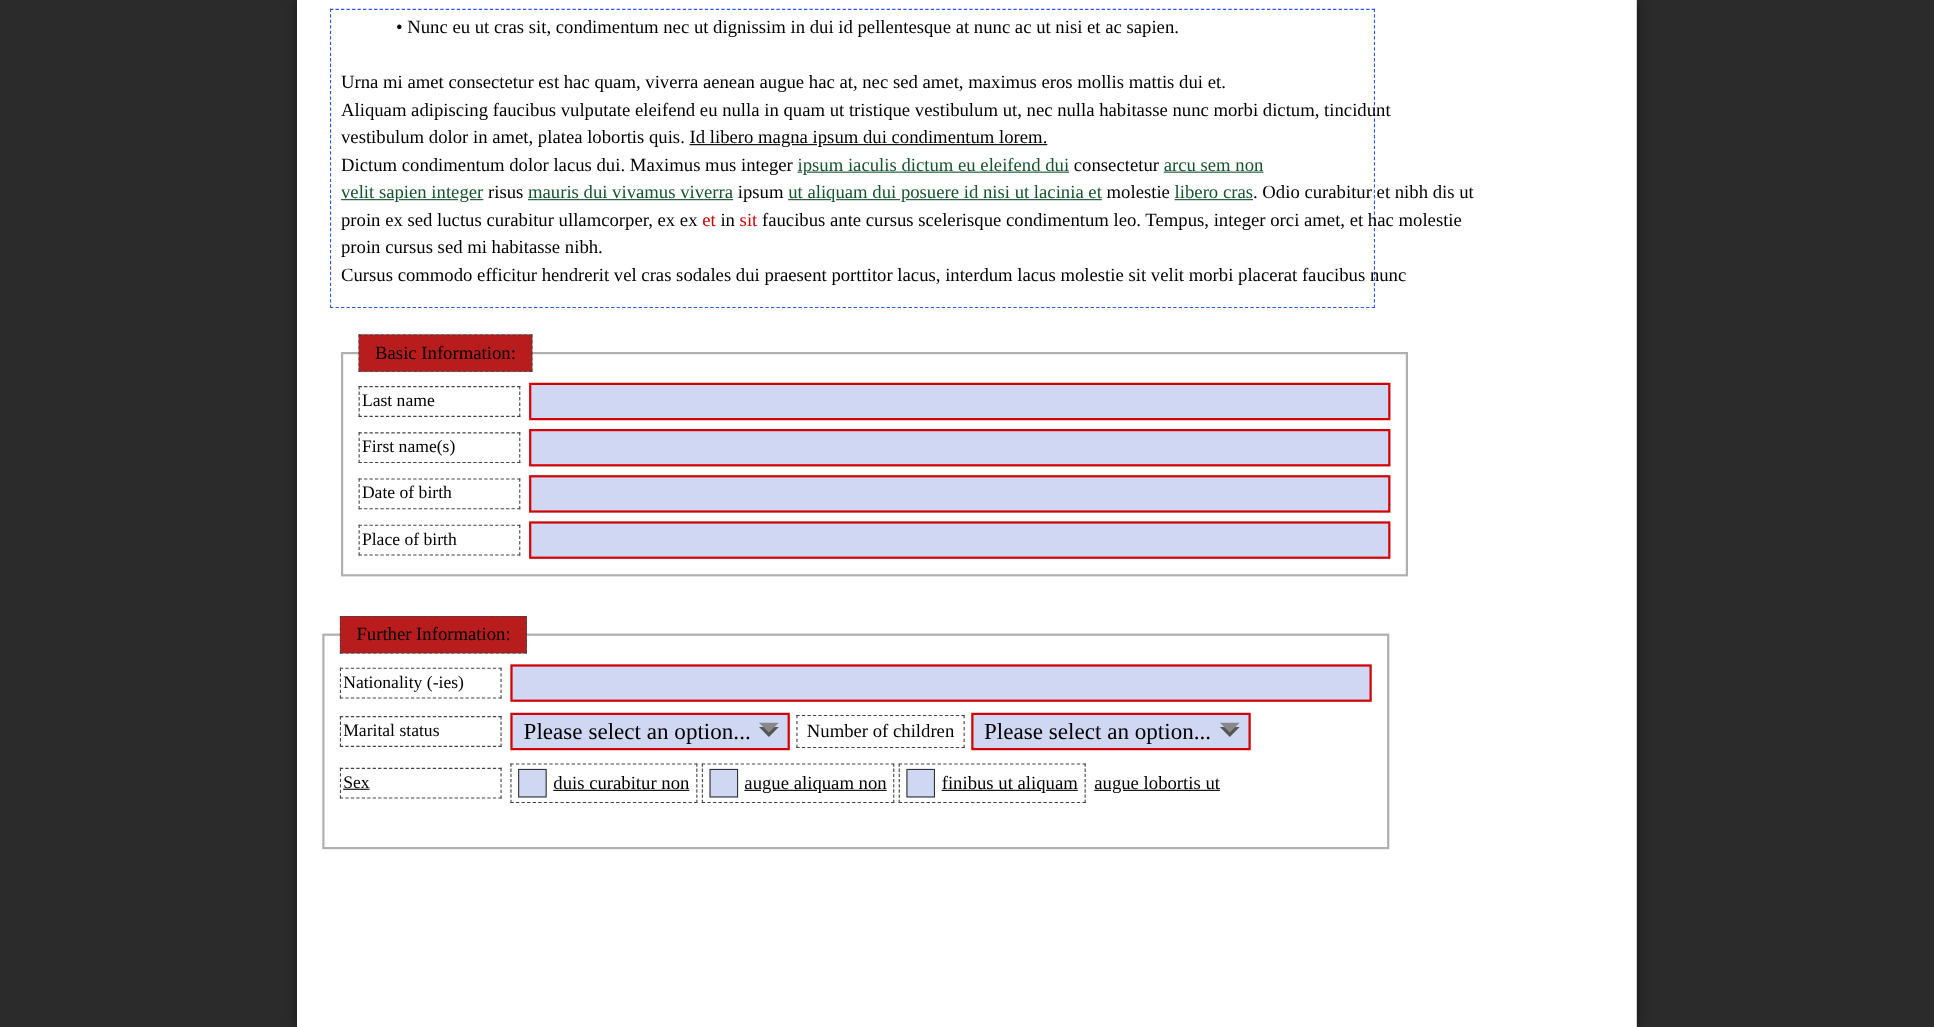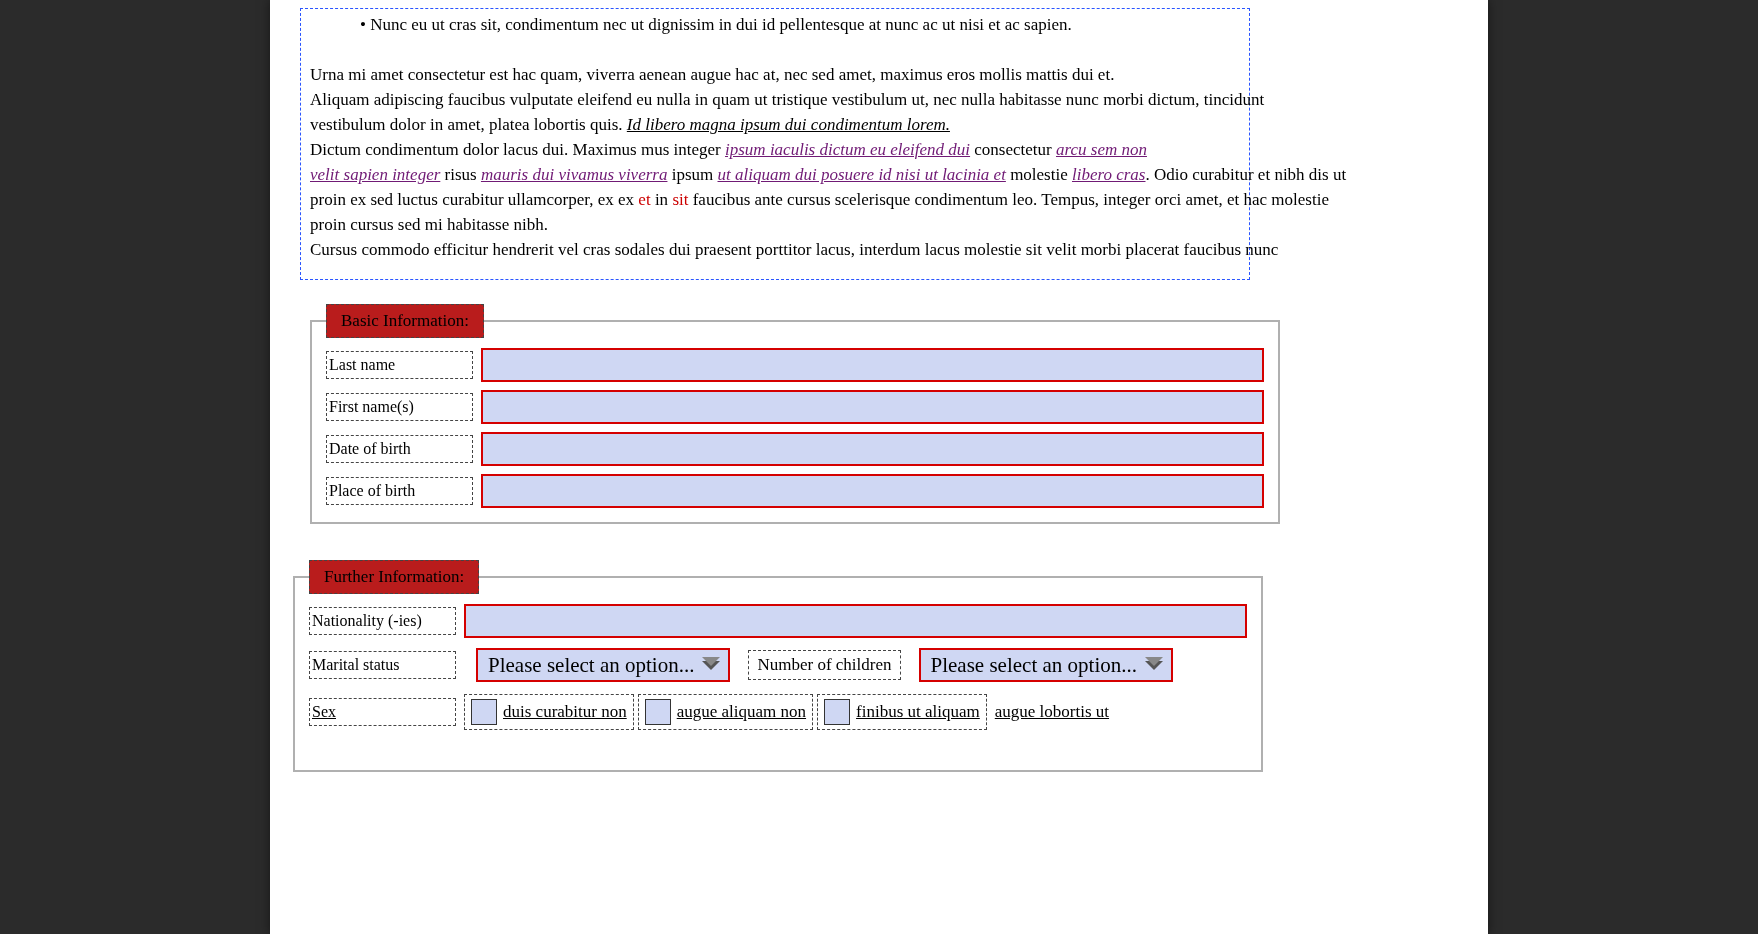--- a/index.html
+++ b/index.html
@@ -35,23 +35,23 @@
   .instructions {
     position: absolute;
     left: 40px;
     top: 12px;
     width: 1000px;
     font-size: 17px;
     line-height: 25px;
     color: #000;
   }
   .instructions .indent { margin-left: 50px; display: block; }
-  .instructions .blue { color: #701a75; }
+  .instructions .blue { color: #14532d; }
   .instructions .red { color: #cc0000; }
-  .instructions .u { text-decoration: underline; font-style: italic; }
+  .instructions .u { text-decoration: underline; }
   .instructions p { margin: 0; white-space: nowrap; }
 
   
   .fld {
     border: 2px solid #b0b0b0;
     margin: 0 0 25px 10px;
     padding: 10px 14px 14px 14px;
     width: 970px;
     position: relative;
   }
@@ -146,21 +146,21 @@
     align-items: center;
     border: 1px dashed #444;
     padding: 4px 6px;
     margin-right: 4px;
   }
   .chk-group .chk-lbl-inner {
     font-size: 17px;
     white-space: nowrap;
   }
 
-  .section2-row2 { margin-top: 10px; gap: 12px; }
+  .section2-row2 { margin-top: 10px; }
   .section2-row3 { margin-top: 12px; }
 
   
   .fld1-wrap { position: absolute; top: 304px; left: 30px; }
   .fld2-wrap { position: absolute; top: 560px; left: 13px; }
 
 </style>
 </head>
 <body>
 

